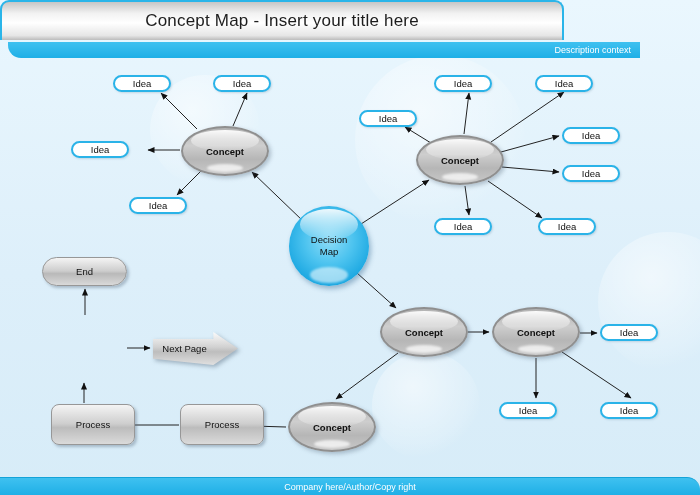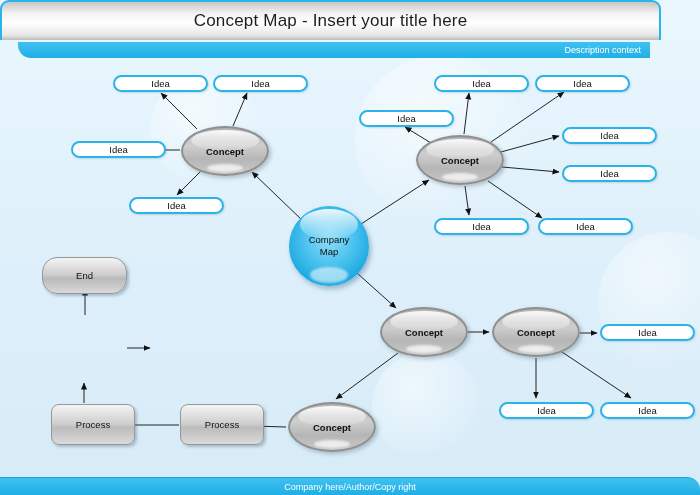--- a/index.html
+++ b/index.html
@@ -3,49 +3,49 @@
 <meta charset="utf-8">
 <style>
   html,body{margin:0;padding:0;background:#f0f0f0;}
   #stage{
     position:relative;width:700px;height:495px;overflow:hidden;
     font-family:"Liberation Sans",sans-serif;
     background:linear-gradient(180deg,#eaf7fe 0%,#ddeffa 55%,#d7ecf8 100%);
   }
   
   #title-bar{
-    position:absolute;left:0;top:0;width:661px;height:40px;
+    position:absolute;left:0;top:0;width:564px;height:40px;
     border:2px solid #2ab5e9;border-bottom:none;border-radius:9px 9px 0 0;
     background:linear-gradient(180deg,#c6c6c6 0%,#f2f2f2 30%,#ffffff 55%,#e6e6e6 88%,#bcbcbc 100%);
     box-sizing:border-box;display:flex;align-items:center;justify-content:center;
   }
   #title-bar .title{font-size:17px;color:#1d1d1d;letter-spacing:.2px;}
   #desc-bar{
-    position:absolute;left:18px;top:42px;width:632px;height:16px;
+    position:absolute;left:8px;top:42px;width:632px;height:16px;
     background:linear-gradient(180deg,#3fc1f0 0%,#1fafe6 100%);
     border-radius:0 0 0 13px;
     display:flex;align-items:center;justify-content:flex-end;
   }
   #desc-bar .lbl{font-size:9px;color:#ffffff;padding-right:9px;}
   #footer-bar{
     position:absolute;left:0;top:477px;width:700px;height:18px;
     background:linear-gradient(180deg,#3fc1f0 0%,#1fafe6 100%);
     border-top:1px solid #14a3d8;box-sizing:border-box;
     border-radius:0 13px 0 0;
     display:flex;align-items:center;justify-content:center;
   }
   #footer-bar .lbl{font-size:9px;color:#ffffff;}
   
   .bubble{position:absolute;border-radius:50%;pointer-events:none;
     background:radial-gradient(circle at 38% 32%, rgba(255,255,255,.55), rgba(255,255,255,.15) 58%, rgba(255,255,255,0) 72%);}
   
   .node{position:absolute;display:flex;align-items:center;justify-content:center;
     color:#101010;font-size:9.5px;text-align:center;box-sizing:border-box;}
   .idea{
-    width:95px;height:17px;border:2px solid #2ab3e8;border-radius:10px;
+    width:58px;height:17px;border:2px solid #2ab3e8;border-radius:10px;
     background:#ffffff;box-shadow:1px 1px 2px rgba(90,130,160,.25);
   }
   .concept{
     width:88px;height:50px;border:2px solid #8f8f8f;border-radius:50%;
     background:linear-gradient(180deg,#b2b2b2 0%,#cecece 38%,#b6b6b6 68%,#c8c8c8 100%);
     box-shadow:2px 2px 4px rgba(90,110,130,.4);overflow:hidden;font-weight:bold;
   }
   .concept::before{content:"";position:absolute;left:9%;top:4%;width:82%;height:46%;
     border-radius:50%;background:linear-gradient(180deg,rgba(255,255,255,.95),rgba(255,255,255,.05));}
   .concept::after{content:"";position:absolute;left:29%;bottom:5%;width:42%;height:17%;
@@ -55,21 +55,21 @@
     left:289px;top:206px;width:80px;height:80px;border-radius:50%;
     background:radial-gradient(circle at 50% 42%, #8edcf7 0%, #4cc3ef 40%, #1ea9e2 72%, #0e90c9 100%);
     box-shadow:2px 3px 5px rgba(60,110,150,.45);overflow:hidden;
   }
   .sphere::before{content:"";position:absolute;left:14%;top:4%;width:72%;height:38%;
     border-radius:50%;background:linear-gradient(180deg,rgba(255,255,255,.9),rgba(255,255,255,.05));}
   .sphere::after{content:"";position:absolute;left:26%;bottom:4%;width:48%;height:20%;
     border-radius:50%;background:rgba(255,255,255,.55);filter:blur(1px);}
   .sphere span{width:48px;line-height:1.25;}
   .terminator{
-    left:42px;top:257px;width:85px;height:37px;border:1px solid #979797;border-radius:15px;
+    left:42px;top:257px;width:85px;height:29px;border:1px solid #979797;border-radius:15px;
     background:linear-gradient(180deg,#f4f4f4 0%,#cdcdcd 48%,#b9b9b9 58%,#d9d9d9 100%);
     box-shadow:2px 2px 3px rgba(90,110,130,.4);
   }
   .process{
     width:84px;height:41px;border:1px solid #979797;border-radius:8px;
     background:linear-gradient(180deg,#f4f4f4 0%,#cecece 48%,#bcbcbc 58%,#dadada 100%);
     box-shadow:2px 2px 3px rgba(90,110,130,.4);
   }
   .decision{
     left:49px;top:316px;width:76px;height:64px;
@@ -138,21 +138,21 @@
       <line x1="398" y1="353" x2="336" y2="399"></line>
       <line x1="286" y1="427" x2="252" y2="426"></line>
       <line x1="179" y1="425" x2="122" y2="425"></line>
       <line x1="84" y1="403" x2="84" y2="383"></line>
       <line x1="85" y1="315" x2="85" y2="289"></line>
       <line x1="127" y1="348" x2="150" y2="348"></line>
     </g>
   </svg>
 
   <div class="node sphere">
-    <span>Company Map</span>
+    <span>Decision Map</span>
   </div>
 
   <div class="node concept" style="left:181px;top:126px;">
     <span>Concept</span>
   </div>
   <div class="node concept" style="left:416px;top:135px;">
     <span>Concept</span>
   </div>
   <div class="node concept" style="left:380px;top:307px;">
     <span>Concept</span>
@@ -205,20 +205,25 @@
   <div class="node idea" style="left:499px;top:402px;">
       <span>Idea</span>
     </div>
   <div class="node idea" style="left:600px;top:402px;">
       <span>Idea</span>
     </div>
 
   <div class="node terminator">
     <span>End</span>
   </div>
+  <div class="nextpage-wrap">
+    <div class="nextpage">
+      <span>Next Page</span>
+    </div>
+  </div>
   <div class="node process" style="left:51px;top:404px;">
     <span>Process</span>
   </div>
   <div class="node process" style="left:180px;top:404px;">
     <span>Process</span>
   </div>
 
 </div>
 
 </body></html>

